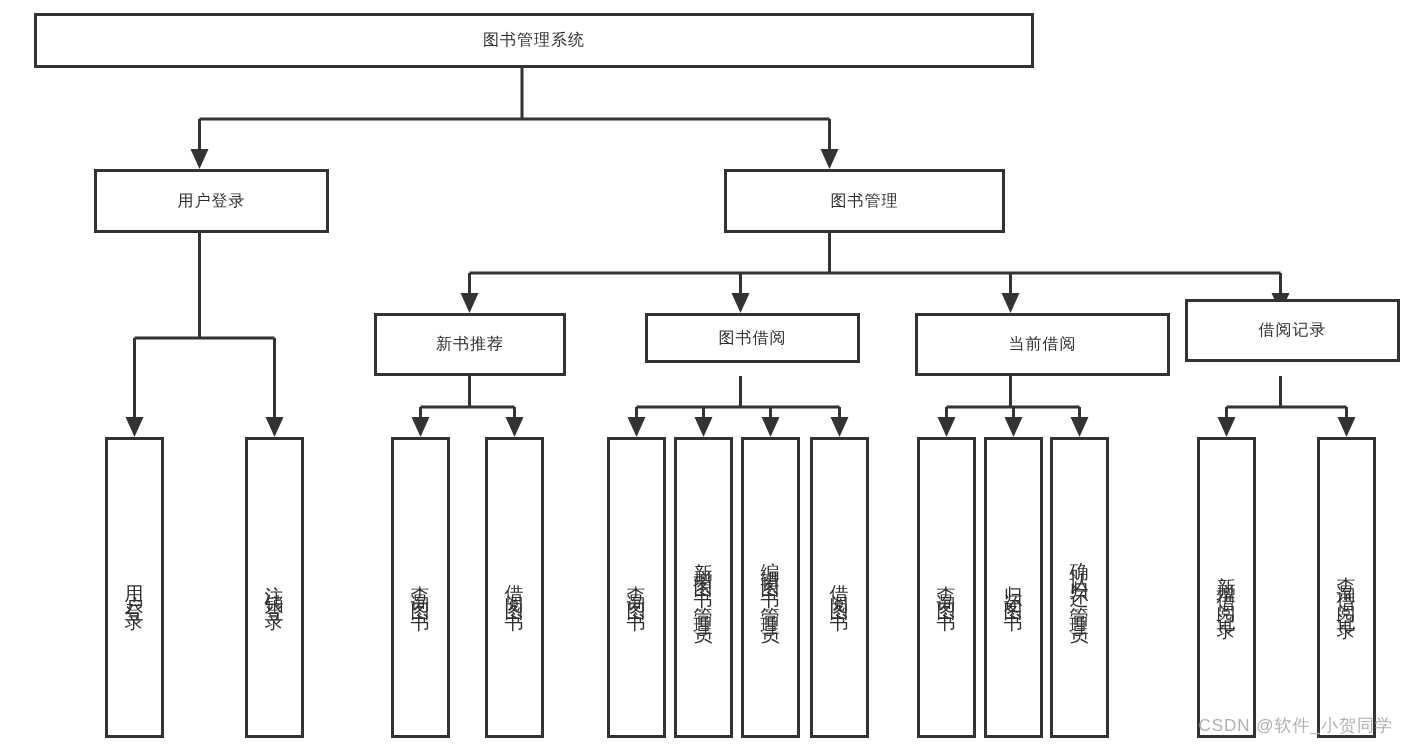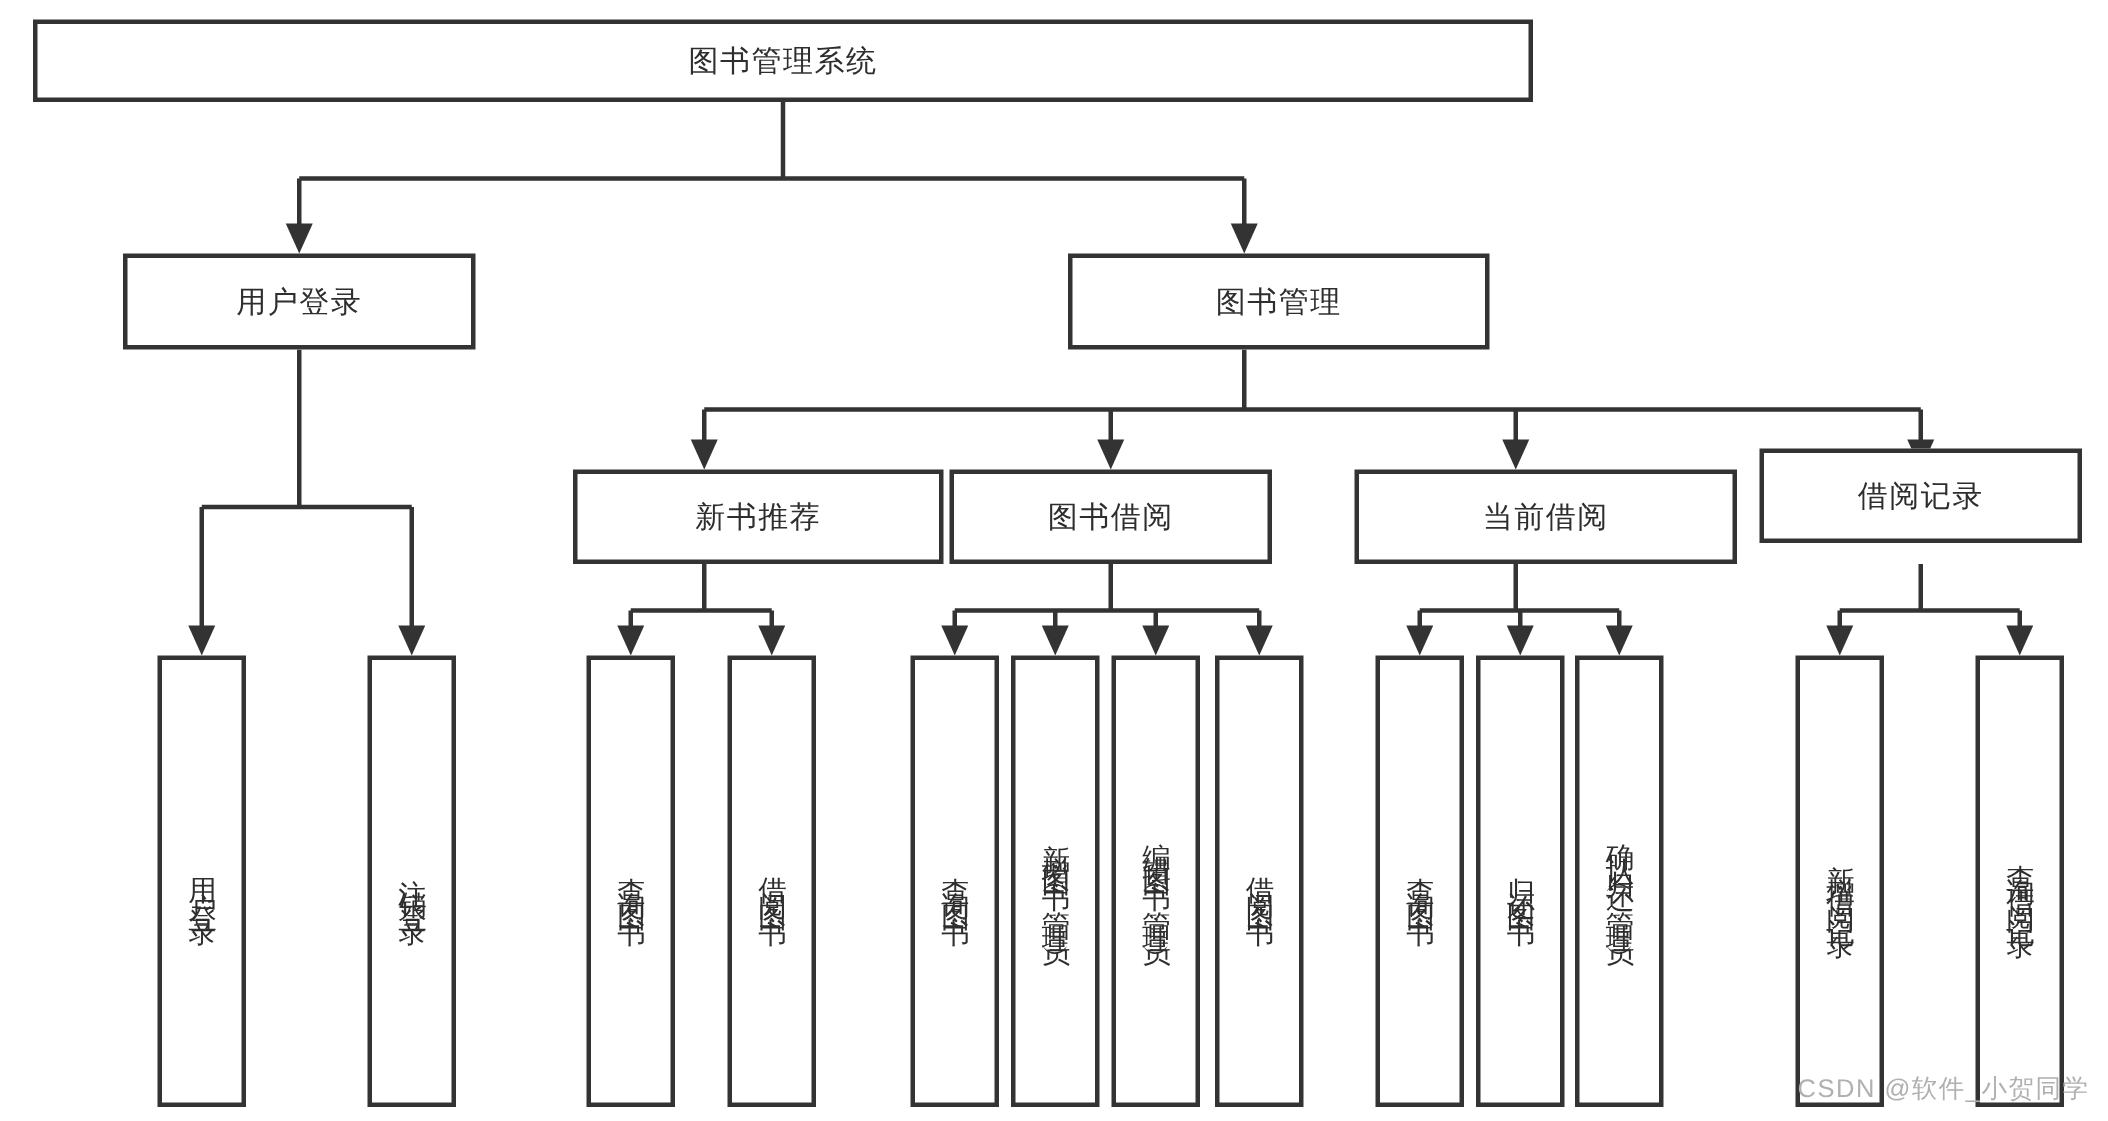--- a/index.html
+++ b/index.html
@@ -21,21 +21,21 @@
   .node {
     position: absolute;
     box-sizing: border-box;
     border: 3px solid #333333;
     background: #ffffff;
     display: flex;
     align-items: center;
     justify-content: center;
     color: #2e2e2e;
   }
-  .h { font-size: 20px; letter-spacing: 1px; }
+  .h { font-size: 16px; letter-spacing: 1px; margin-left: 12px; }
   .v { top: 437px; height: 301px; width: 59px; font-size: 19px; }
   .v .vt {
     writing-mode: vertical-rl;
     text-orientation: mixed;
     letter-spacing: 9px;
     line-height: 1;
     white-space: nowrap;
   }
   .watermark {
     position: absolute;
@@ -85,24 +85,24 @@
   <span>图书管理系统</span>
 </div>
 
 <div class="node h" style="left:82px;top:169px;width:235px;height:64px">
   <span>用户登录</span>
 </div>
 <div class="node h" style="left:712px;top:169px;width:281px;height:64px">
   <span>图书管理</span>
 </div>
 
-<div class="node h" style="left:382px;top:313px;width:247px;height:63px">
+<div class="node h" style="left:362px;top:313px;width:192px;height:63px">
   <span>新书推荐</span>
 </div>
-<div class="node h" style="left:633px;top:313px;width:215px;height:63px">
+<div class="node h" style="left:633px;top:313px;width:215px;height:50px">
   <span>图书借阅</span>
 </div>
 <div class="node h" style="left:903px;top:313px;width:255px;height:63px">
   <span>当前借阅</span>
 </div>
 <div class="node h" style="left:1173px;top:299px;width:215px;height:63px">
   <span>借阅记录</span>
 </div>
 
 <div class="node v" style="left:105px">

